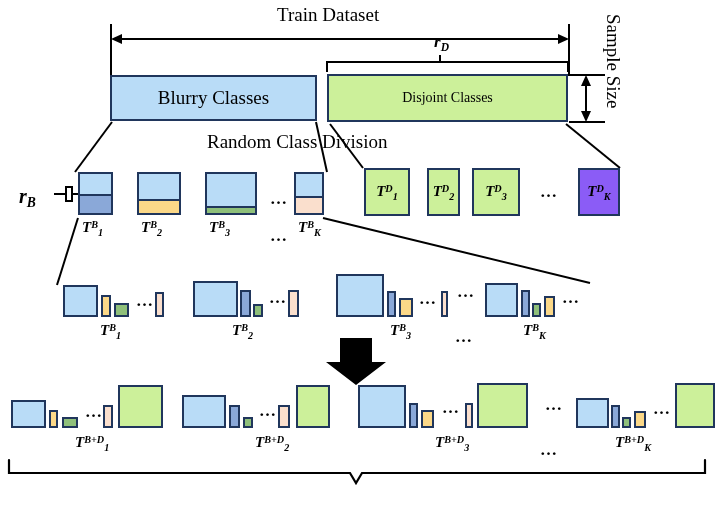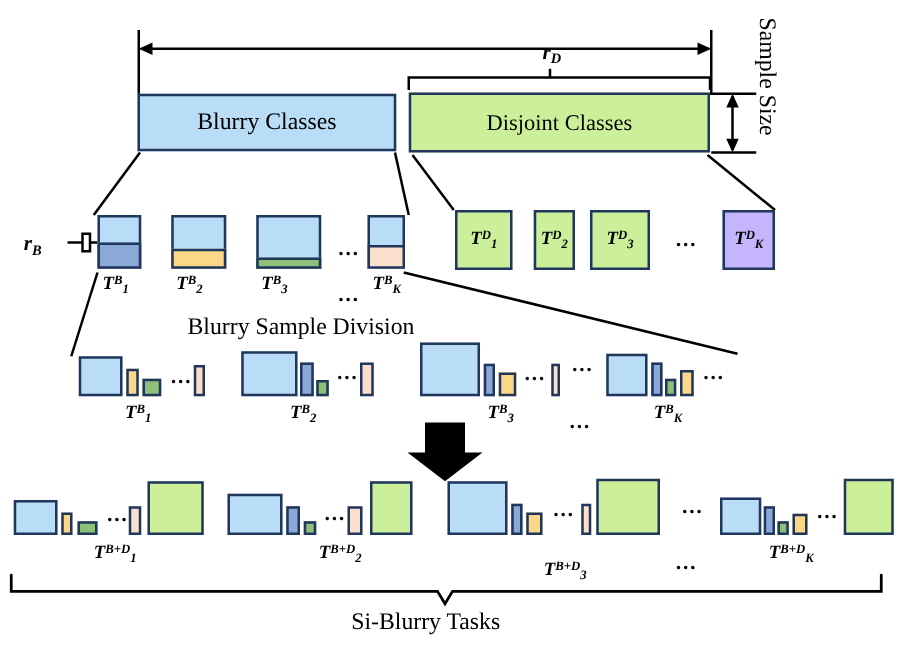--- a/index.html
+++ b/index.html
@@ -67,42 +67,42 @@
 
     <g fill="#000" stroke="none">
       <polygon points="340,338 372,338 372,362 386,362 356,385 326,362 340,362"></polygon>
     </g>
 
     <g stroke="#000" stroke-width="2.2" fill="none" stroke-linecap="round">
       <path d="M9,460 L9,473 L350,473 L356,483 L362,473 L705,473 L705,460"></path>
     </g>
   </svg>
 
+  <div class="lbl title" style="left:277px;top:4px;">Train Dataset</div>
+
+  <div class="lbl title" style="left:207px;top:131px;">Random Class Division</div>
 
 
-  <div class="lbl title" style="left:150px;top:251px;">Blurry Sample Division</div>
-
-  <div class="lbl title" style="left:281px;top:487px;">Si-Blurry Tasks</div>
 
   <div class="lbl title vert" style="left:624px;top:14px;transform:rotate(90deg);">Sample Size</div>
 
   <div class="lbl mathlbl" style="left:434px;top:32px;font-size:17px;">
     <span class="base">r</span><sub>D</sub>
   </div>
 
-  <div class="lbl mathlbl" style="left:19px;top:185px;font-size:17px;">
+  <div class="lbl mathlbl" style="left:19px;top:185px;font-size:20px;">
     <span class="base">r</span><sub>B</sub>
   </div>
 
   <div id="top-bars">
       <div class="box" style="left: 110px; top: 75px; width: 207px; height: 46px; background: rgb(185, 220, 247); border-color: rgb(32, 54, 92); display: flex; align-items: center; justify-content: center;">
         <span style="font-size: 19px;">Blurry Classes</span>
       </div>
       <div class="box" style="left: 327px; top: 74px; width: 241px; height: 48px; background: rgb(204, 240, 154); border-color: rgb(32, 54, 92); display: flex; align-items: center; justify-content: center;">
-        <span style="font-size: 18px;">Disjoint Classes</span>
+        <span style="font-size: 14px;">Disjoint Classes</span>
       </div>
     </div>
 
   <div id="class-row">
       <div class="box" style="left: 78px; top: 172px; width: 35px; height: 43px; background: rgb(185, 220, 247); border-color: rgb(32, 54, 92);"></div>
       <div class="box" style="left: 78px; top: 194px; width: 35px; height: 21px; background: rgb(138, 168, 216); border-color: rgb(32, 54, 92);"></div>
       <div class="tlab" style="left: 82px; top: 219px;"><span class="base">T</span><sup>B</sup><sub>1</sub></div>
       <div class="box" style="left: 137px; top: 172px; width: 44px; height: 43px; background: rgb(185, 220, 247); border-color: rgb(32, 54, 92);"></div>
       <div class="box" style="left: 137px; top: 199px; width: 44px; height: 16px; background: rgb(251, 216, 136); border-color: rgb(32, 54, 92);"></div>
       <div class="tlab" style="left: 141px; top: 219px;"><span class="base">T</span><sup>B</sup><sub>2</sub></div>
@@ -116,21 +116,21 @@
       <div class="dots" style="left: 270px; top: 227px;">…</div>
       <div class="box" style="left: 364px; top: 168px; width: 46px; height: 48px; background: rgb(204, 240, 154); border-color: rgb(32, 54, 92); display: flex; align-items: center; justify-content: center;">
         <div class="tlab" style="left: 0px; top: 0px; position: static;"><span class="base">T</span><sup>D</sup><sub>1</sub></div>
       </div>
       <div class="box" style="left: 427px; top: 168px; width: 33px; height: 48px; background: rgb(204, 240, 154); border-color: rgb(32, 54, 92); display: flex; align-items: center; justify-content: center;">
         <div class="tlab" style="left: 0px; top: 0px; position: static;"><span class="base">T</span><sup>D</sup><sub>2</sub></div>
       </div>
       <div class="box" style="left: 472px; top: 168px; width: 48px; height: 48px; background: rgb(204, 240, 154); border-color: rgb(32, 54, 92); display: flex; align-items: center; justify-content: center;">
         <div class="tlab" style="left: 0px; top: 0px; position: static; font-family: Liberation Serif, serif;"><span class="base">T</span><sup>D</sup><sub>3</sub></div>
       </div>
-      <div class="box" style="left: 578px; top: 168px; width: 42px; height: 48px; background: #c4b5fd; border-color: rgb(32, 54, 92); display: flex; align-items: center; justify-content: center;">
+      <div class="box" style="left: 578px; top: 168px; width: 42px; height: 48px; background: #8b5cf6; border-color: rgb(32, 54, 92); display: flex; align-items: center; justify-content: center;">
         <div class="tlab" style="left: 0px; top: 0px; position: static;"><span class="base">T</span><sup>D</sup><sub>K</sub></div>
       </div>
       <div class="dots" style="left: 540px; top: 183px;">…</div>
     </div>
 
   <div id="sample-row">
       <div class="box" style="left: 63px; top: 285px; width: 35px; height: 32px; background: rgb(185, 220, 247); border-color: rgb(32, 54, 92);"></div>
       <div class="box" style="left: 101px; top: 295px; width: 10px; height: 22px; background: rgb(251, 216, 136); border-color: rgb(32, 54, 92);"></div>
       <div class="box" style="left: 114px; top: 303px; width: 15px; height: 14px; background: rgb(143, 192, 122); border-color: rgb(32, 54, 92);"></div>
       <div class="box" style="left: 155px; top: 292px; width: 9px; height: 25px; background: rgb(250, 223, 205); border-color: rgb(32, 54, 92);"></div>
@@ -173,21 +173,21 @@
       <div class="box" style="left: 296px; top: 385px; width: 34px; height: 43px; background: rgb(204, 240, 154); border-color: rgb(32, 54, 92);"></div>
       <div class="dots" style="left: 259px; top: 402px;">…</div>
       <div class="tlab" style="left: 255px; top: 434px;"><span class="base">T</span><sup>B+D</sup><sub>2</sub></div>
       <div class="box" style="left: 358px; top: 385px; width: 48px; height: 43px; background: rgb(185, 220, 247); border-color: rgb(32, 54, 92);"></div>
       <div class="box" style="left: 409px; top: 403px; width: 9px; height: 25px; background: rgb(138, 168, 216); border-color: rgb(32, 54, 92);"></div>
       <div class="box" style="left: 421px; top: 410px; width: 13px; height: 18px; background: rgb(251, 216, 136); border-color: rgb(32, 54, 92);"></div>
       <div class="box" style="left: 465px; top: 403px; width: 8px; height: 25px; background: rgb(250, 223, 205); border-color: rgb(32, 54, 92);"></div>
       <div class="box" style="left: 477px; top: 383px; width: 51px; height: 45px; background: rgb(204, 240, 154); border-color: rgb(32, 54, 92);"></div>
       <div class="dots" style="left: 442px; top: 399px;">…</div>
       <div class="dots" style="left: 545px; top: 396px;">…</div>
-      <div class="tlab" style="left: 435px; top: 448px;"><span class="base">T</span><sup>B+D</sup><sub>3</sub></div>
+      <div class="tlab" style="left: 435px; top: 434px;"><span class="base">T</span><sup>B+D</sup><sub>3</sub></div>
       <div class="box" style="left: 576px; top: 398px; width: 33px; height: 30px; background: rgb(185, 220, 247); border-color: rgb(32, 54, 92);"></div>
       <div class="box" style="left: 611px; top: 405px; width: 9px; height: 23px; background: rgb(138, 168, 216); border-color: rgb(32, 54, 92);"></div>
       <div class="box" style="left: 622px; top: 417px; width: 9px; height: 11px; background: rgb(143, 192, 122); border-color: rgb(32, 54, 92);"></div>
       <div class="box" style="left: 634px; top: 411px; width: 12px; height: 17px; background: rgb(251, 216, 136); border-color: rgb(32, 54, 92);"></div>
       <div class="box" style="left: 675px; top: 383px; width: 40px; height: 45px; background: rgb(204, 240, 154); border-color: rgb(32, 54, 92);"></div>
       <div class="dots" style="left: 653px; top: 400px;">…</div>
       <div class="tlab" style="left: 615px; top: 434px;"><span class="base">T</span><sup>B+D</sup><sub>K</sub></div>
       <div class="dots" style="left: 540px; top: 441px;">…</div>
     </div>
 

